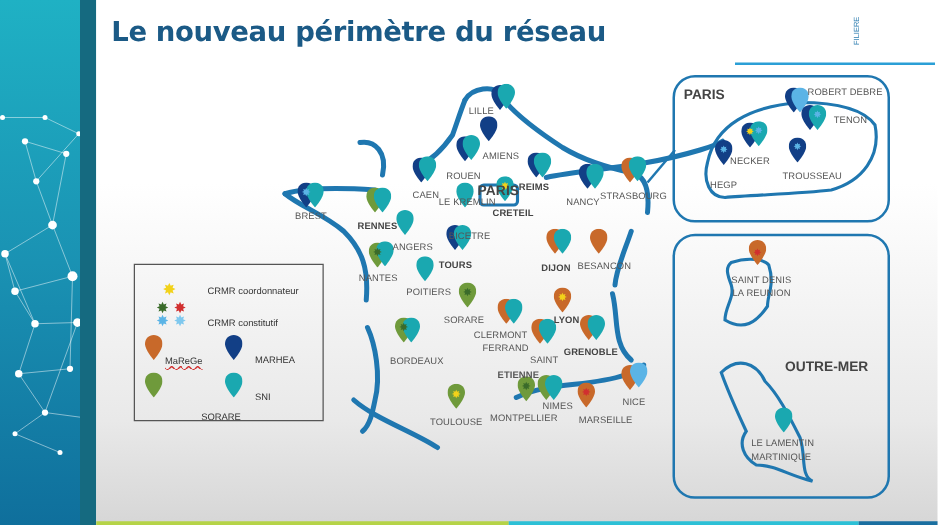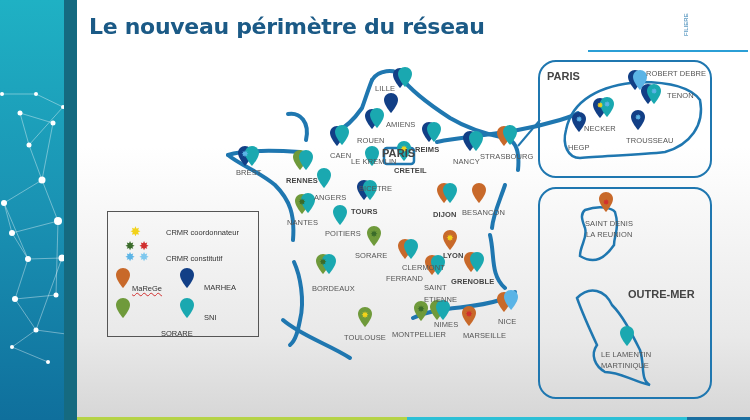--- a/index.html
+++ b/index.html
@@ -259,25 +259,25 @@
 <div class="lbl b" style="left:415px;top:145px;">REIMS</div>
 <div class="lbl" style="left:453px;top:157px;">NANCY</div>
 <div class="lbl" style="left:480px;top:152px;">STRASBOURG</div>
 <div class="lbl" style="left:314px;top:193px;">ANGERS</div>
 <div class="lbl" style="left:287px;top:218px;">NANTES</div>
 <div class="lbl b" style="left:351px;top:207px;">TOURS</div>
 <div class="lbl" style="left:325px;top:229px;">POITIERS</div>
 <div class="lbl b" style="left:433px;top:210px;">DIJON</div>
 <div class="lbl" style="left:462px;top:208px;">BESANCON</div>
 <div class="lbl" style="left:355px;top:251px;">SORARE</div>
-<div class="lbl" style="left:402px;top:263px;">CLERMONT</div>
+<div class="lbl" style="left:379px;top:263px;">CLERMONT</div>
 <div class="lbl" style="left:386px;top:274px;">FERRAND</div>
 <div class="lbl b" style="left:443px;top:251px;">LYON</div>
 <div class="lbl" style="left:424px;top:283px;">SAINT</div>
-<div class="lbl" style="left:424px;top:295px;">ETIENNE</div>
+<div class="lbl" style="left:398px;top:295px;font-weight:bold;">ETIENNE</div>
 <div class="lbl b" style="left:451px;top:277px;">GRENOBLE</div>
 <div class="lbl" style="left:312px;top:284px;">BORDEAUX</div>
 <div class="lbl" style="left:344px;top:333px;">TOULOUSE</div>
 <div class="lbl" style="left:392px;top:330px;">MONTPELLIER</div>
 <div class="lbl" style="left:434px;top:320px;">NIMES</div>
 <div class="lbl" style="left:463px;top:331px;">MARSEILLE</div>
 <div class="lbl" style="left:498px;top:317px;">NICE</div>
 
 <div class="legend">
   <span style="position:absolute;left:22px;top:12px;color:#f2d21a;font-size:13px;">✸</span>

